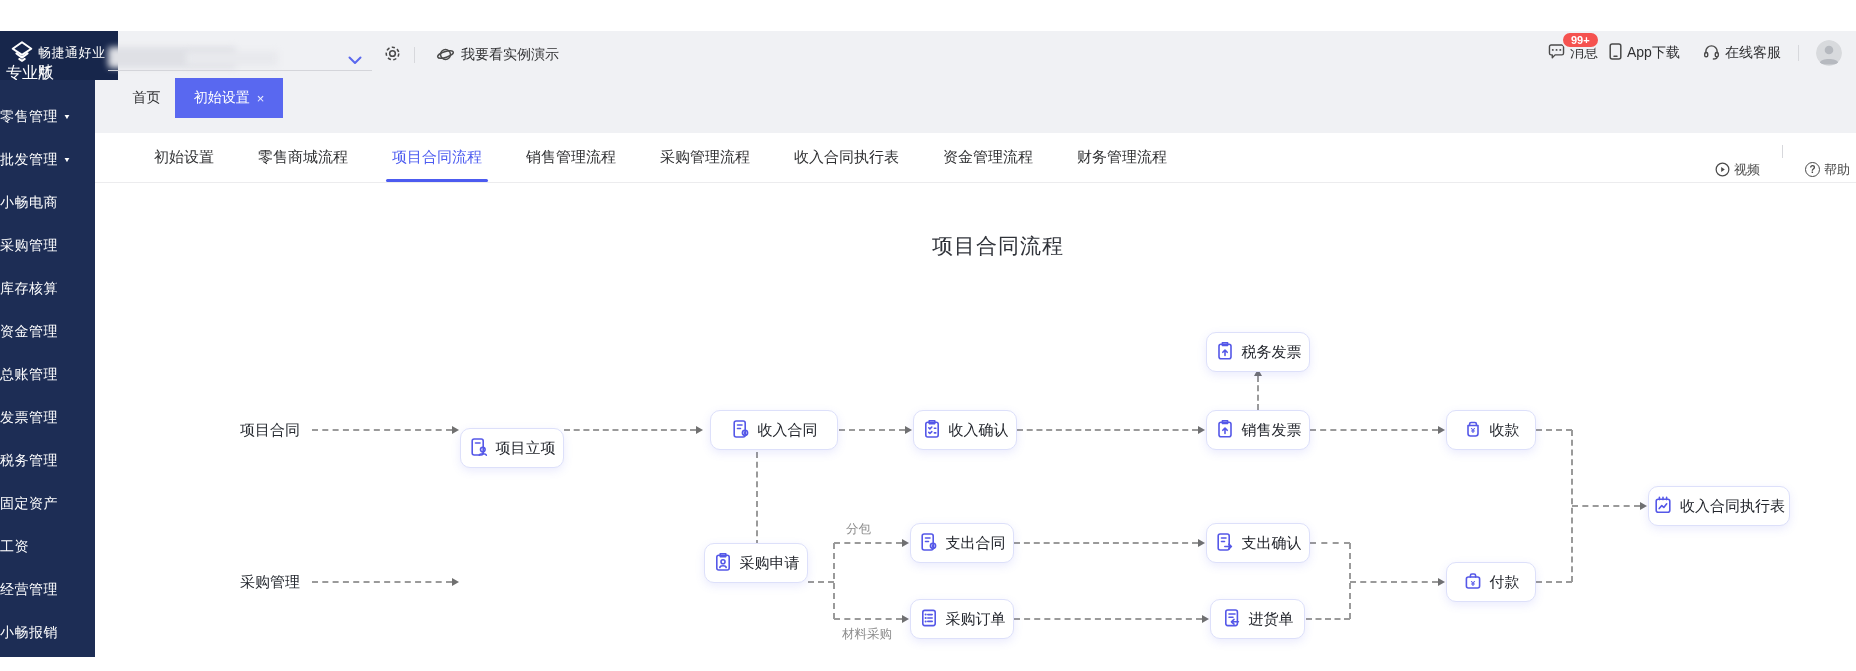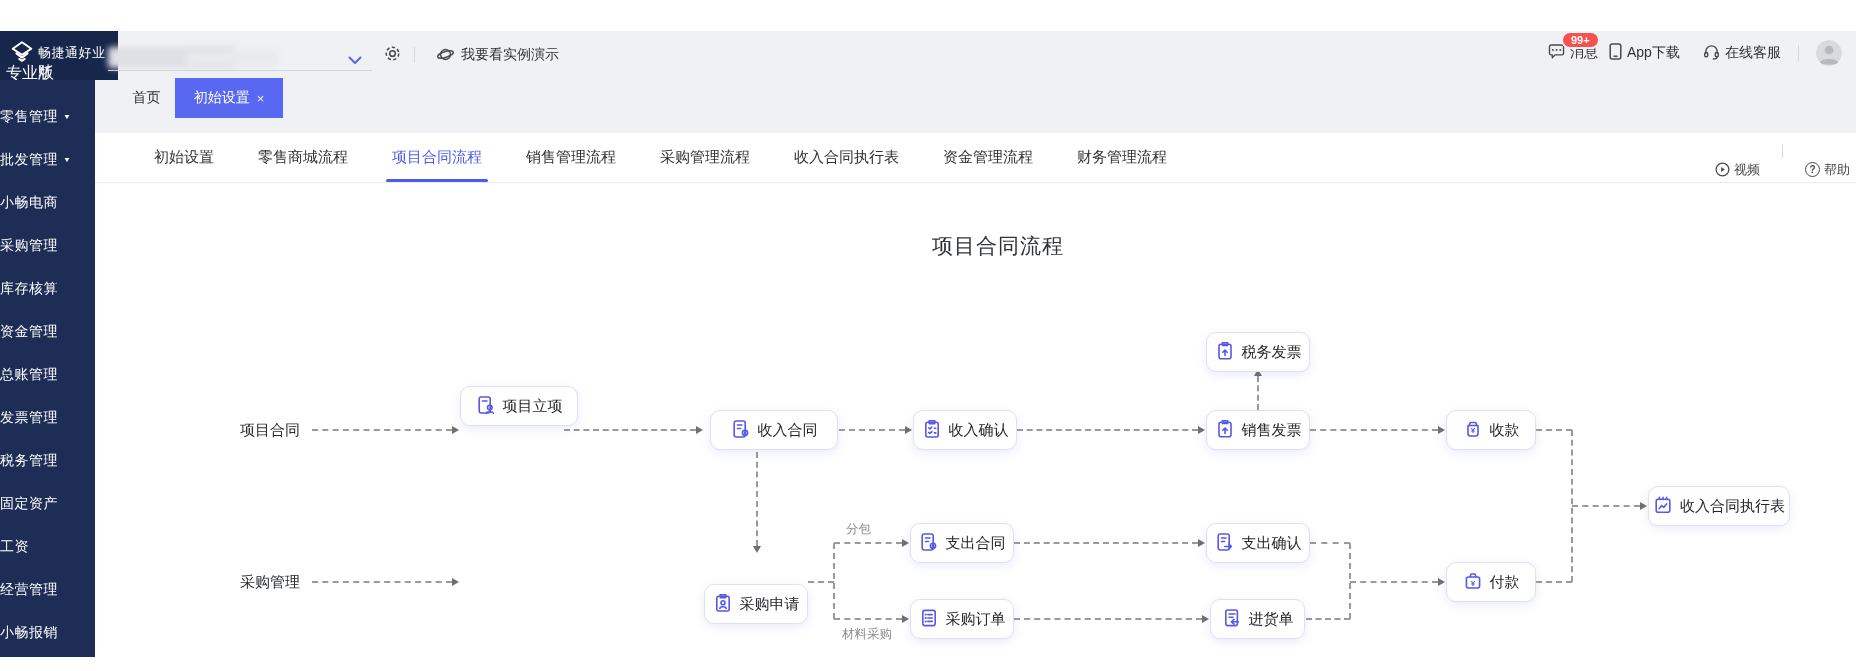--- a/index.html
+++ b/index.html
@@ -261,21 +261,21 @@
 <div class="abs ev" style="left:1349px;top:543px;height:76px"></div>
 <div class="abs eh arr-r" style="left:1350px;top:581px;width:88px"></div>
 <div class="abs eh" style="left:1536px;top:429px;width:36px"></div>
 <div class="abs eh" style="left:1536px;top:581px;width:36px"></div>
 <div class="abs ev" style="left:1571px;top:430px;height:152px"></div>
 <div class="abs eh arr-r" style="left:1572px;top:505px;width:68px"></div>
 
 <div class="abs edge-label" style="left:846px;top:521px">分包</div>
 <div class="abs edge-label" style="left:842px;top:626px">材料采购</div>
 
-<div class="abs node" style="left:460px;top:386px;width:118px">
+<div class="abs node" style="left:460px;top:428px;width:104px">
   <span><svg width="20" height="20" viewBox="0 0 20 20" fill="none" stroke="#5558e8" stroke-width="1.6" stroke-linecap="round" stroke-linejoin="round">
         <rect x="3.2" y="2" width="11" height="16" rx="2"></rect>
         <path d="M6.5 6h4.5"></path>
         <circle cx="13.8" cy="12.6" r="2.3"></circle>
         <path d="M10.3 18.2c.4-2 6.6-2 7 0"></path>
       </svg></span>
   <span>项目立项</span>
 </div>
 
 <div class="abs node" style="left:710px;top:410px;width:128px">
@@ -318,21 +318,21 @@
 
 <div class="abs node" style="left:1446px;top:410px;width:90px">
   <span><svg width="20" height="20" viewBox="0 0 20 20" fill="none" stroke="#5558e8" stroke-width="1.6" stroke-linecap="round" stroke-linejoin="round">
         <path d="M5 6.5h10v8a2.5 2.5 0 0 1-2.5 2.5h-5A2.5 2.5 0 0 1 5 14.5z"></path>
         <path d="M6.6 6.5V5a1.5 1.5 0 0 1 1.5-1.5h3.8A1.5 1.5 0 0 1 13.4 5v1.5"></path>
         <text x="10" y="14.4" font-size="8" text-anchor="middle" fill="#5558e8" stroke="none" font-weight="bold">¥</text>
       </svg></span>
   <span>收款</span>
 </div>
 
-<div class="abs node" style="left:704px;top:584px;width:104px">
+<div class="abs node" style="left:704px;top:543px;width:104px">
   <span><svg width="20" height="20" viewBox="0 0 20 20" fill="none" stroke="#5558e8" stroke-width="1.6" stroke-linecap="round" stroke-linejoin="round">
         <rect x="3.8" y="3.2" width="12.4" height="14.8" rx="2"></rect>
         <path d="M7.2 1.8h5.6v2.8H7.2z"></path>
         <circle cx="10" cy="9.8" r="2"></circle>
         <path d="M6.8 15.5c.5-2.4 5.9-2.4 6.4 0"></path>
       </svg></span>
   <span>采购申请</span>
 </div>
 
 <div class="abs node" style="left:910px;top:523px;width:104px">

